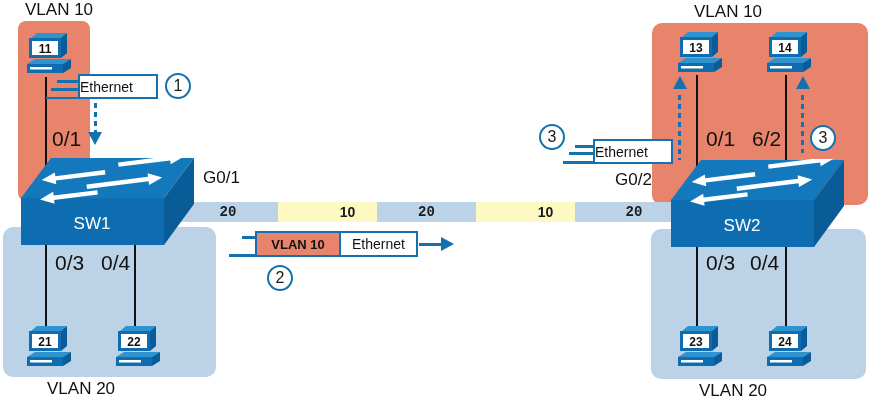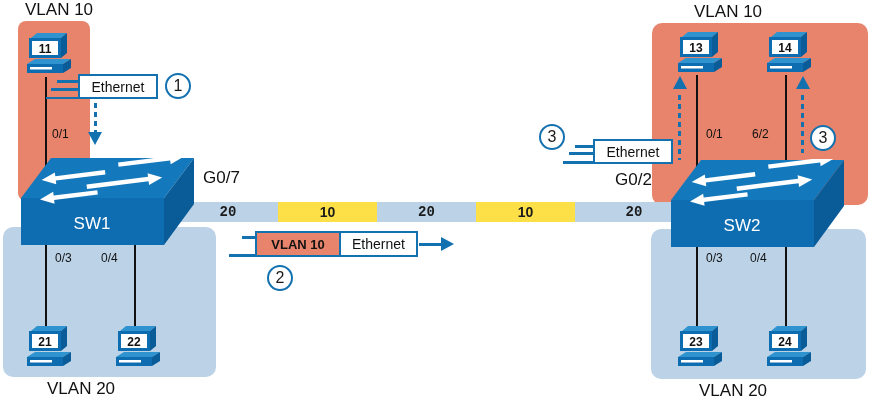--- a/index.html
+++ b/index.html
@@ -5,40 +5,40 @@
   html,body{margin:0;padding:0;background:#fff;}
   #canvas{
     position:relative;width:872px;height:402px;overflow:hidden;
     font-family:"Liberation Sans",sans-serif;color:#111;background:#fff;
   }
   .abs{position:absolute;}
   .region{position:absolute;border-radius:10px;}
   .region.orange{background:#E8846C;}
   .region.lblue{background:#BCD2E7;}
   .vlan-label{position:absolute;font-size:17px;color:#111;white-space:nowrap;}
-  .port-label{position:absolute;font-size:12px;color:#111;white-space:nowrap;}
+  .port-label{position:absolute;font-size:21px;color:#111;white-space:nowrap;}
   .g-label{position:absolute;font-size:17px;color:#111;white-space:nowrap;}
   .vline{position:absolute;width:2px;background:#111;}
   .seg{position:absolute;top:202px;height:20px;line-height:20px;text-align:center;
        font-size:14px;font-weight:bold;color:#1a1a1a;}
   .seg.blue{background:#BCD2E7;font-family:Liberation Mono, monospace;}
-  .seg.orange{background:#fde047;}
+  .seg.orange{background:#fef9c3;padding-left:20px;}
   .dashv{position:absolute;width:3px;
        background:repeating-linear-gradient(to bottom,#1371B0 0 5px,transparent 5px 9px);}
   .head-down{position:absolute;width:0;height:0;
        border-left:7px solid transparent;border-right:7px solid transparent;
        border-top:13px solid #1371B0;}
   .head-up{position:absolute;width:0;height:0;
        border-left:7px solid transparent;border-right:7px solid transparent;
        border-bottom:13px solid #1371B0;}
   .head-right{position:absolute;width:0;height:0;
        border-top:7px solid transparent;border-bottom:7px solid transparent;
        border-left:13px solid #1371B0;}
   .frame-box{position:absolute;background:#fff;border:2.5px solid #1371B0;
-       display:flex;align-items:center;justify-content:center;
+       display:flex;align-items:center;
        font-size:14px;color:#111;box-sizing:border-box;}
   .tag-cell{height:100%;display:flex;align-items:center;justify-content:center;
        background:#E8846C;font-weight:bold;font-size:13px;color:#111;}
   .eth-cell{height:100%;display:flex;align-items:center;justify-content:center;
        background:#fff;border-left:2.5px solid #1371B0;font-size:14px;color:#111;}
   .tail{position:absolute;height:2.5px;background:#1371B0;}
   .hline{position:absolute;height:3px;background:#1371B0;}
   .circle{position:absolute;width:26px;height:26px;border-radius:50%;
        border:2.5px solid #1371B0;background:#fff;box-sizing:border-box;
        display:flex;align-items:center;justify-content:center;
@@ -232,21 +232,21 @@
   </div>
   <div class="circle" style="left:810px;top:125px;">
     <span>3</span>
   </div>
 
   <div class="vlan-label" style="left:25px;top:0px;">VLAN 10</div>
   <div class="vlan-label" style="left:694px;top:2px;">VLAN 10</div>
   <div class="vlan-label" style="left:47px;top:379px;">VLAN 20</div>
   <div class="vlan-label" style="left:699px;top:381px;">VLAN 20</div>
 
-  <div class="g-label" style="left:203px;top:168px;">G0/7</div>
+  <div class="g-label" style="left:203px;top:168px;">G0/1</div>
   <div class="g-label" style="left:615px;top:170px;">G0/2</div>
 
   <div class="port-label" style="left:52px;top:127px;">0/1</div>
   <div class="port-label" style="left:55px;top:251px;">0/3</div>
   <div class="port-label" style="left:101px;top:251px;">0/4</div>
   <div class="port-label" style="left:706px;top:127px;">0/1</div>
   <div class="port-label" style="left:752px;top:127px;">6/2</div>
   <div class="port-label" style="left:706px;top:251px;">0/3</div>
   <div class="port-label" style="left:750px;top:251px;">0/4</div>
 

